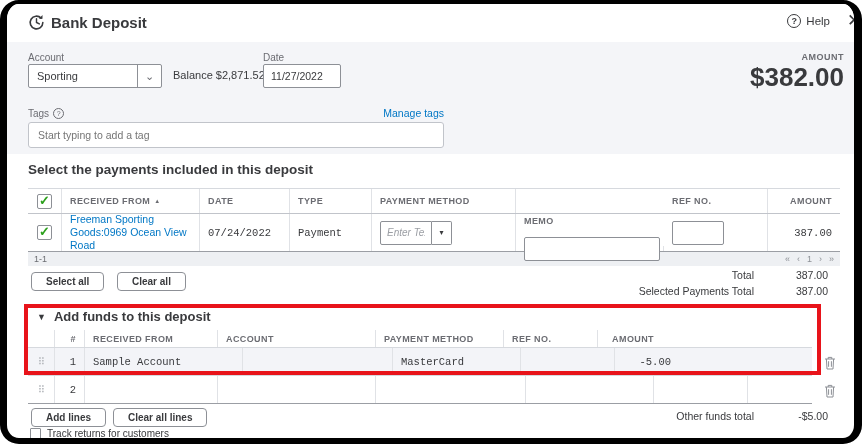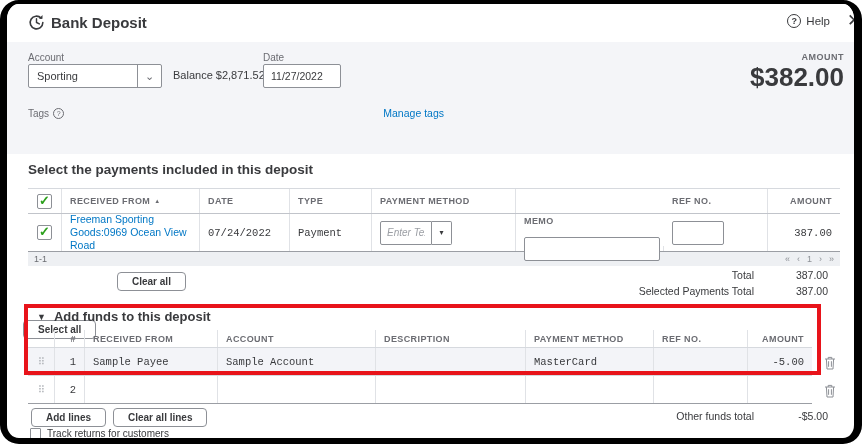--- a/index.html
+++ b/index.html
@@ -142,20 +142,21 @@
     <div class="balance">Balance $2,871.52</div>
     <div class="abs field-label" style="left:256px; top:10px;">Date</div>
     <input class="date-input" value="11/27/2022" style="">
     <div class="amt-label">AMOUNT</div>
     <div class="amt-value">$382.00</div>
     <div class="tags-row">
       <span class="field-label">Tags</span>
       <span class="info-circle">?</span>
     </div>
     <div class="manage-tags">Manage tags</div>
+    <input class="tags-input" placeholder="Start typing to add a tag" style="">
   </div>
 
   <div class="sect-heading">Select the payments included in this deposit</div>
 
   <div class="ptable">
     <div class="prow phead">
       <div class="pcell pc1">
         <span class="cbx">
             <span class="mark">✓</span>
           </span>
@@ -217,21 +218,21 @@
       <span class="pager">
         <span>«</span>
         <span>‹</span>
         <span>1</span>
         <span>›</span>
         <span>»</span>
       </span>
     </div>
   </div>
 
-  <div class="btn" style="left:16px; top:268px;margin-top:48px;">Select all</div>
+  <div class="btn" style="left:24px; top:268px;">Select all</div>
   <div class="btn" style="left:110px; top:268px;">Clear all</div>
 
   <div class="totals" style="top:265px;">
     <span class="tot-label">Total</span>
     <span class="tot-value">387.00</span>
   </div>
   <div class="totals" style="top:281px;">
     <span class="tot-label">Selected Payments Total</span>
     <span class="tot-value">387.00</span>
   </div>
@@ -248,42 +249,36 @@
       <div class="fcell f1"></div>
       <div class="fcell f2">
           <span class="hlabel">#</span>
         </div>
       <div class="fcell f3">
           <span class="hlabel">RECEIVED FROM</span>
         </div>
       <div class="fcell f4">
           <span class="hlabel">ACCOUNT</span>
         </div>
-      <div class="fcell f5">
-          <span class="hlabel">DESCRIPTION</span>
-        </div>
       <div class="fcell f6">
           <span class="hlabel">PAYMENT METHOD</span>
         </div>
       <div class="fcell f7">
           <span class="hlabel">REF NO.</span>
         </div>
       <div class="fcell f8">
           <span class="hlabel">AMOUNT</span>
         </div>
     </div>
     <div class="frow fbody shade">
       <div class="fcell f1">
           <span class="drag">⠿</span>
         </div>
       <div class="fcell f2">
           <span class="cell-txt">1</span>
-        </div>
-      <div class="fcell f3">
-          <span class="cell-txt">Sample Payee</span>
         </div>
       <div class="fcell f4">
           <span class="cell-txt">Sample Account</span>
         </div>
       <div class="fcell f5">
           <span class="cell-txt"></span>
         </div>
       <div class="fcell f6">
           <span class="cell-txt">MasterCard</span>
         </div>

